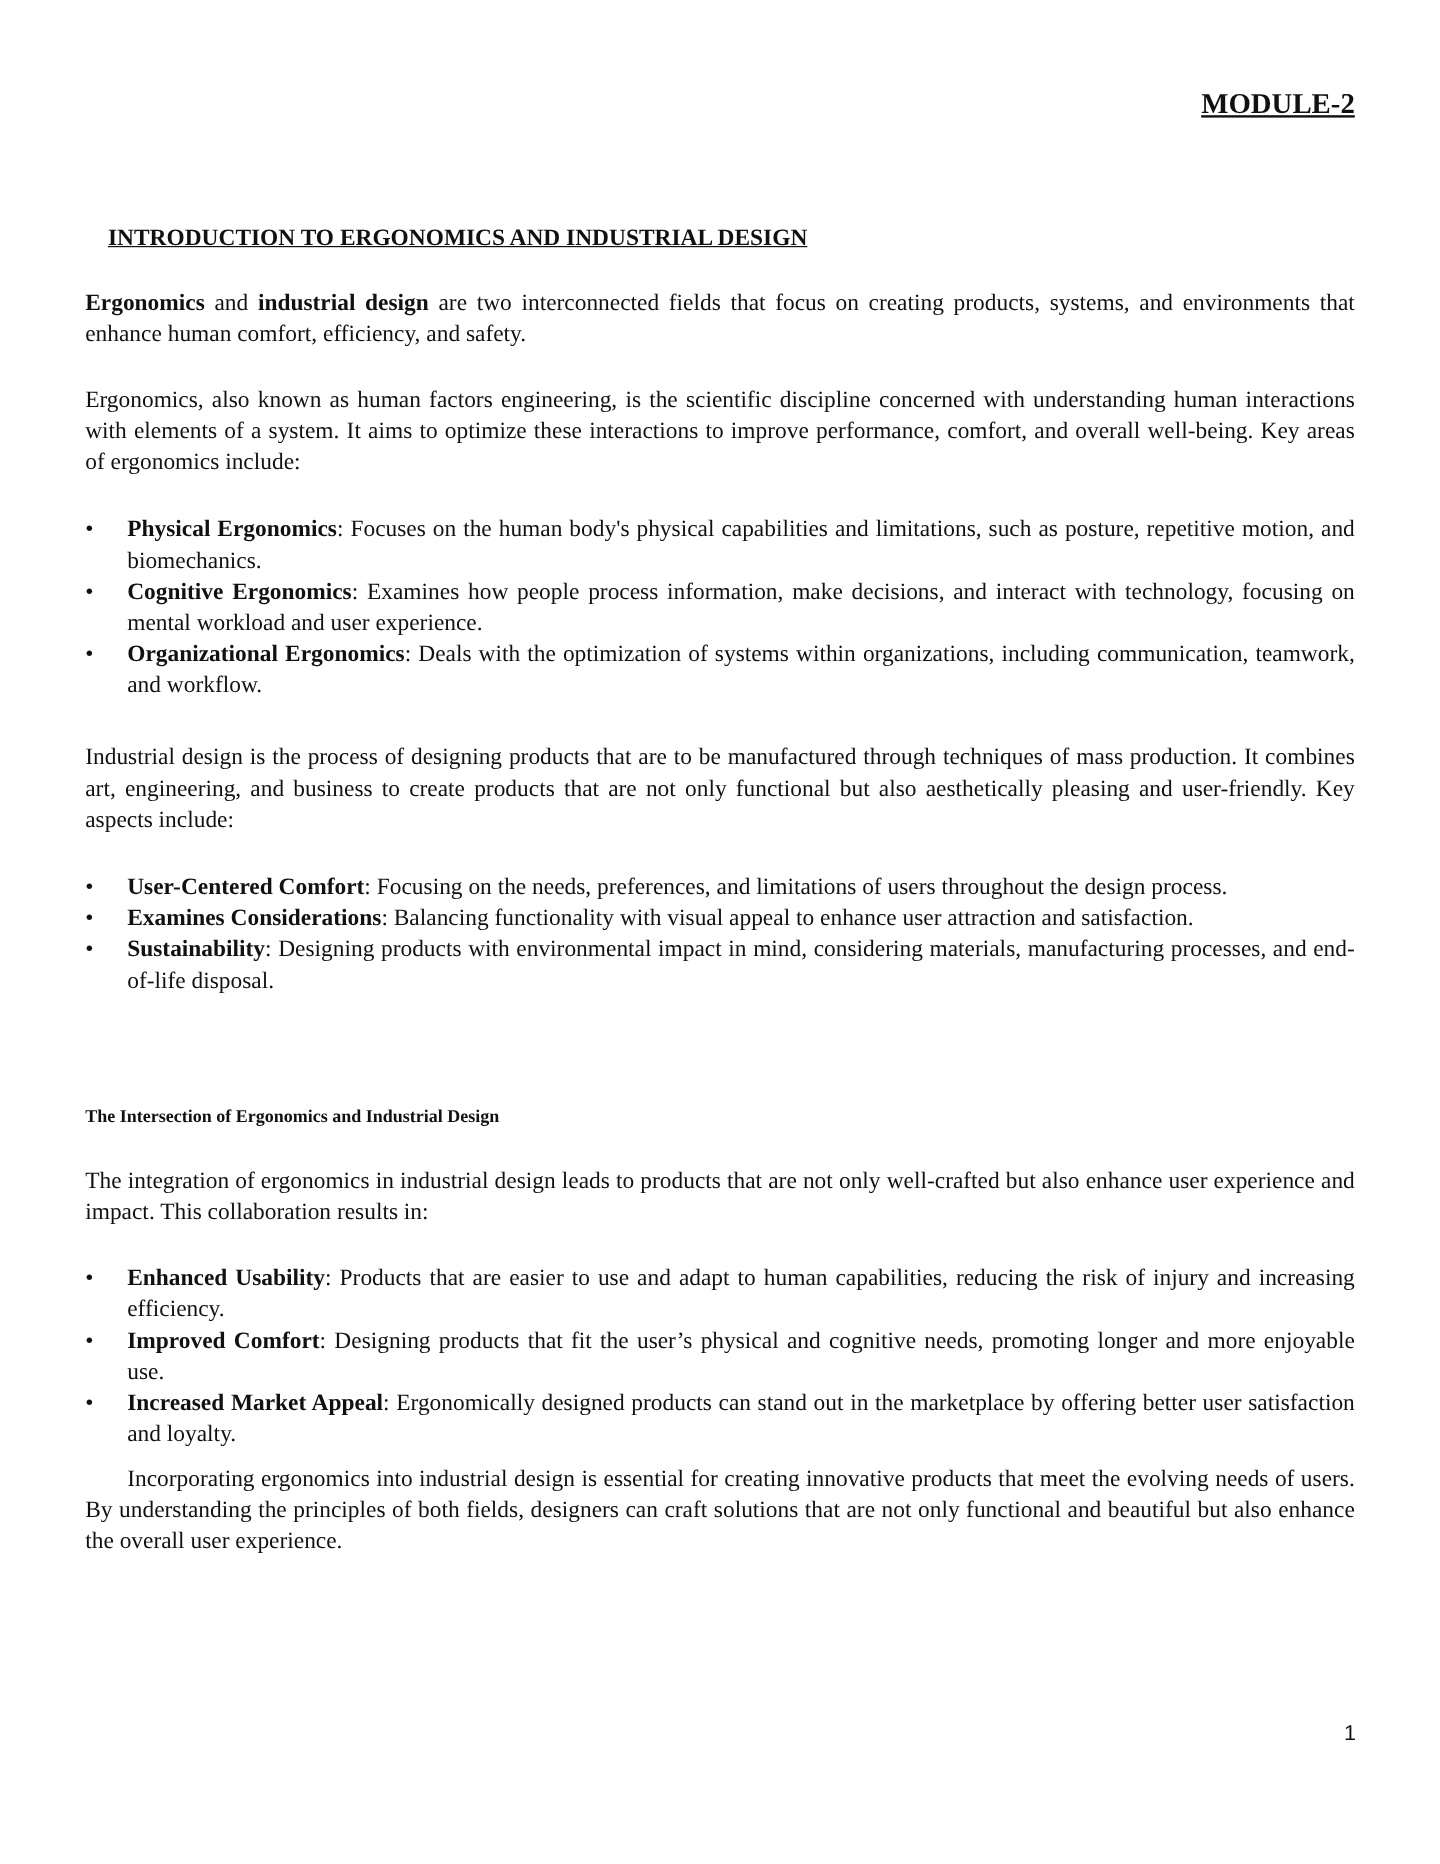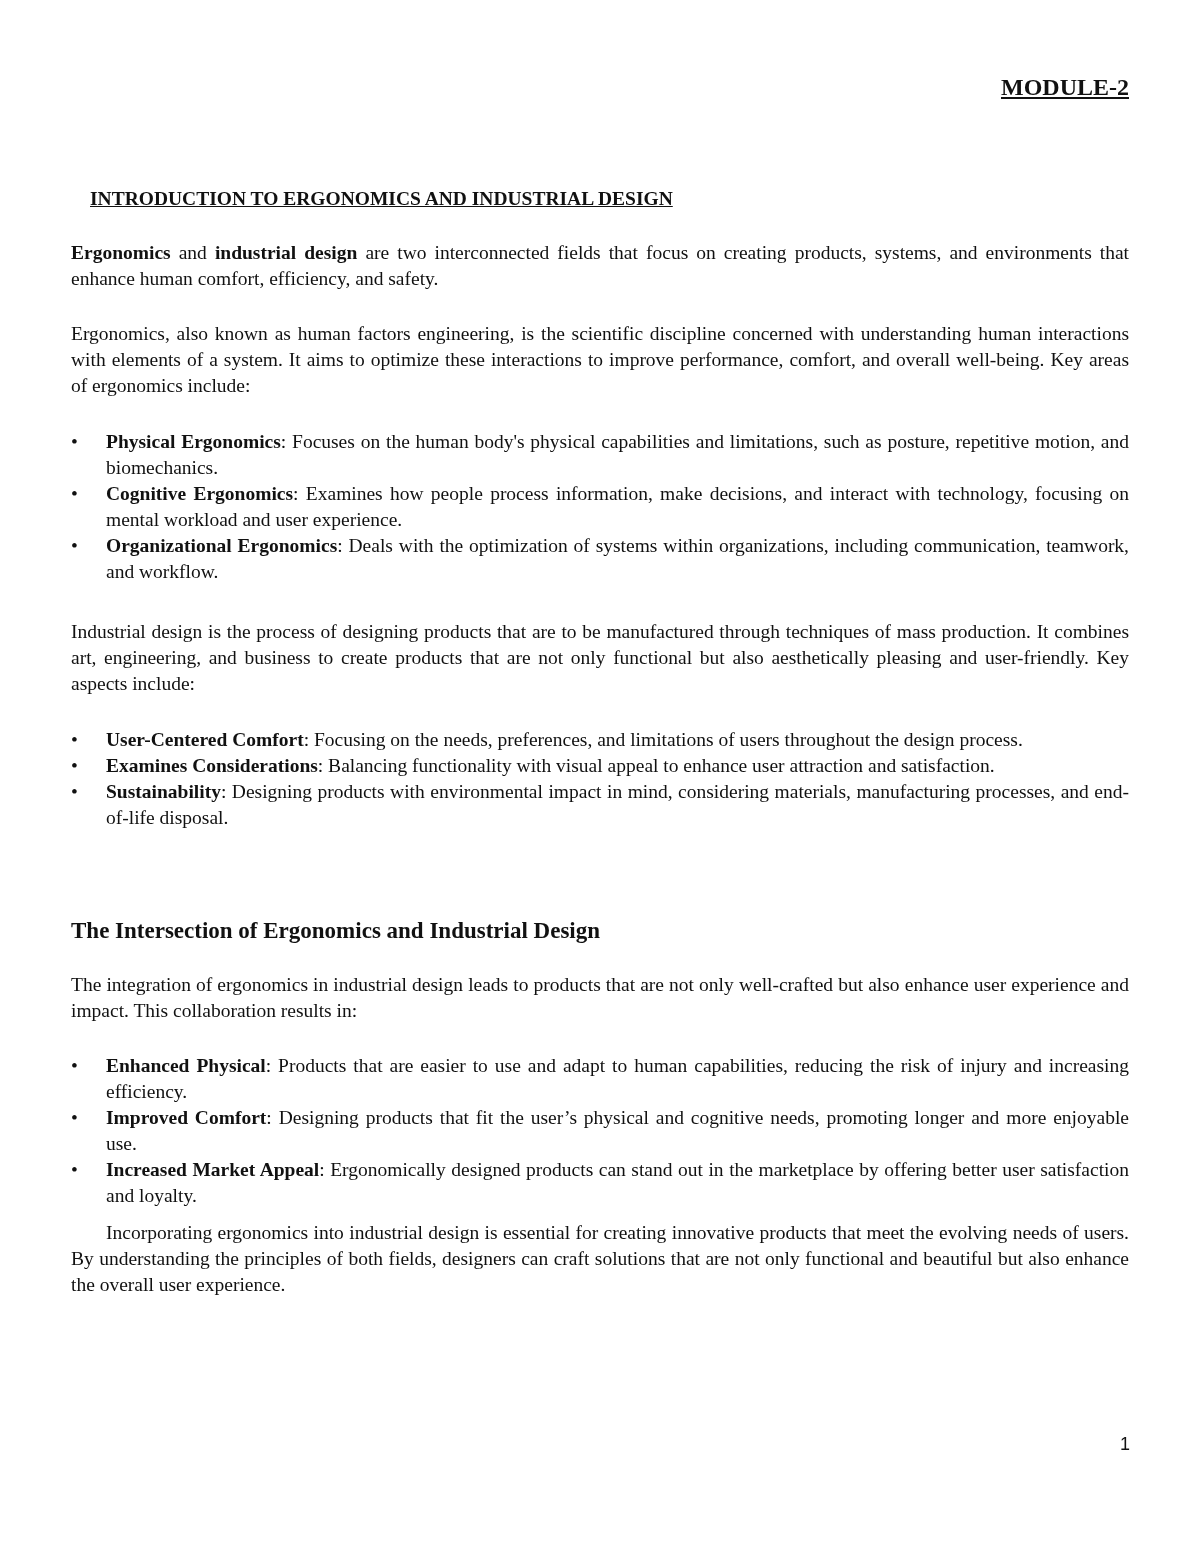--- a/index.html
+++ b/index.html
@@ -17,21 +17,21 @@
   .section-heading {
     position: absolute; top: 188px; left: 0;
     font-weight: bold; font-size: 19.5px; text-decoration: underline; margin-left: 19px;
   }
   p, li { font-size: 19.5px; line-height: 26px; margin: 0; text-align: justify; }
   .block { position: absolute; left: 0; width: 1058px; }
   ul { list-style: none; margin: 0; padding: 0; }
   li { position: relative; padding-left: 35px; }
   li .bullet { position: absolute; left: 0; top: 0; width: 12px; }
   .indent { text-indent: 35px; }
-  .subheading { font-weight: bold; font-size: 23px; }
+  .subheading { font-weight: bold; font-size: 15px; }
   .page-number {
     position: absolute; top: 1434px; left: 1120px; font-family: "Liberation Sans", sans-serif;
     font-size: 18px;
   }
 </style>
 </head>
 <body>
 
 <div class="page">
 
@@ -72,21 +72,21 @@
   <div class="block" style="top:918px;">
     <p class="subheading">The Intersection of Ergonomics and Industrial Design</p>
   </div>
 
   <div class="block" style="top:972px;">
     <p>The integration of ergonomics in industrial design leads to products that are not only well-crafted but also enhance user experience and impact. This collaboration results in:</p>
   </div>
 
   <div class="block" style="top:1053px;">
     <ul>
-      <li><span class="bullet">•</span><b>Enhanced Physical</b><span>: Products that are easier to use and adapt to human capabilities, reducing the risk of injury and increasing efficiency.</span></li>
+      <li><span class="bullet">•</span><b>Enhanced Usability</b><span>: Products that are easier to use and adapt to human capabilities, reducing the risk of injury and increasing efficiency.</span></li>
       <li><span class="bullet">•</span><b>Improved Comfort</b><span>: Designing products that fit the user’s physical and cognitive needs, promoting longer and more enjoyable use.</span></li>
       <li><span class="bullet">•</span><b>Increased Market Appeal</b><span>: Ergonomically designed products can stand out in the marketplace by offering better user satisfaction and loyalty.</span></li>
     </ul>
   </div>
 
   <div class="block" style="top:1220px;">
     <p class="indent">Incorporating ergonomics into industrial design is essential for creating innovative products that meet the evolving needs of users. By understanding the principles of both fields, designers can craft solutions that are not only functional and beautiful but also enhance the overall user experience.</p>
   </div>
 
 </div>

